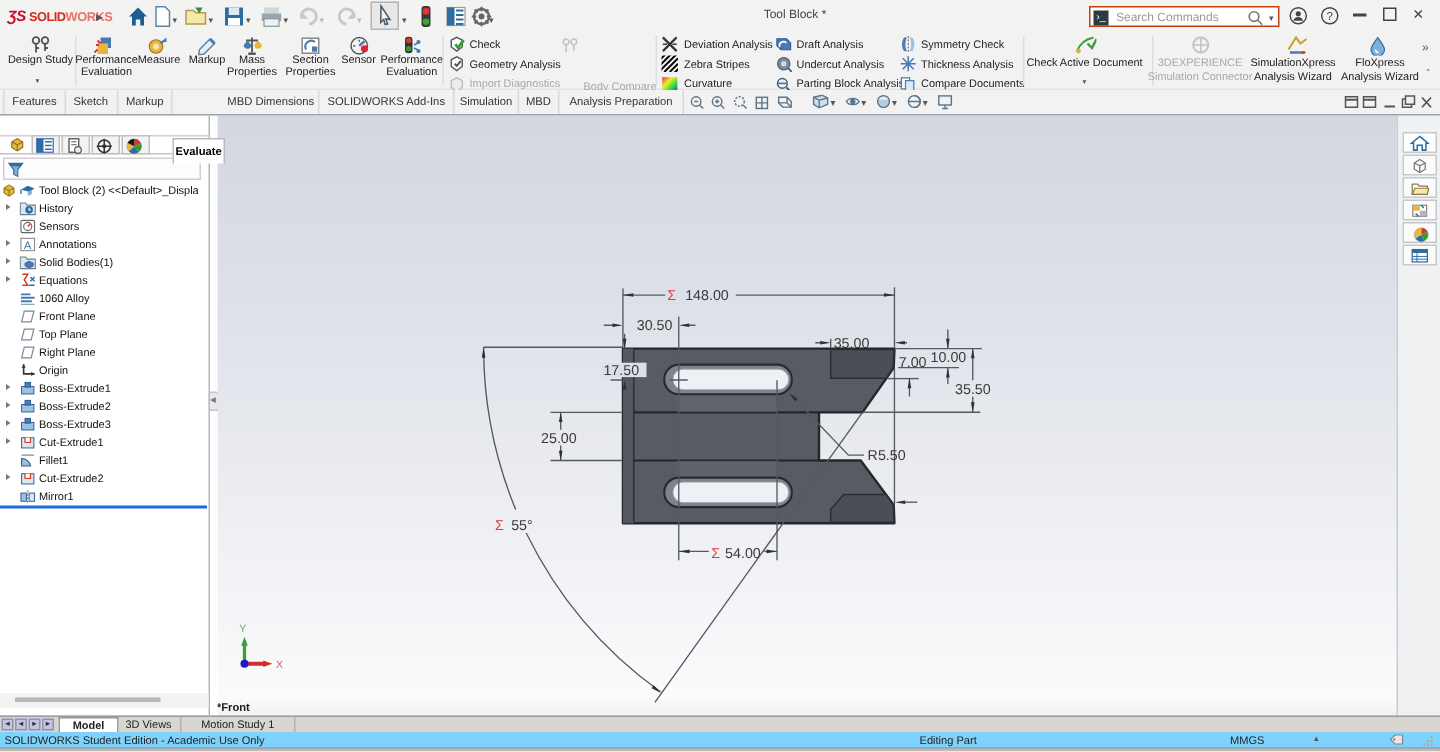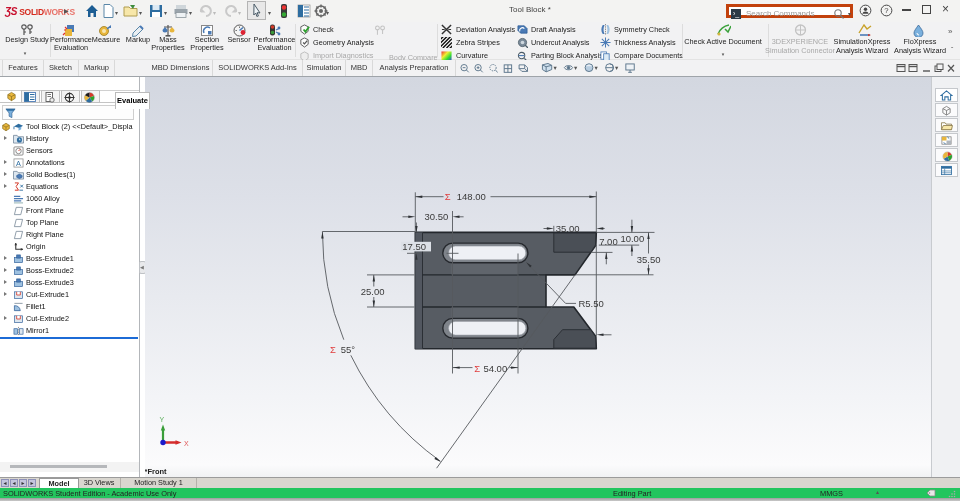--- a/index.html
+++ b/index.html
@@ -6,21 +6,21 @@
   body{width:960px;height:501px;overflow:hidden;position:relative;
        font-family:"Liberation Sans", sans-serif;background:#f2f2f2;}
   .abs{position:absolute;}
   
   #titlebar{left:0;top:0;width:960px;height:22px;background:#f3f3f2;z-index:5;}
   #logo{left:5px;top:6px;font-size:8.5px;font-weight:bold;color:#c8102e;letter-spacing:-0.3px;}
   #logo .ds{font-style:italic;font-weight:bold;}
   #title{left:480px;top:5px;width:100px;text-align:center;font-size:8px;color:#444;}
   .tbi{position:absolute;top:3px;width:16px;height:16px;}
   .caret{position:absolute;top:9px;font-size:6px;color:#555;}
-  #searchbox{left:726px;top:4px;width:127px;height:14px;background:#fff;border:3px solid #c2410c;box-sizing:border-box;}
+  #searchbox{left:726px;top:4px;width:127px;height:14px;background:#fff;border:1px solid #c2410c;box-sizing:border-box;}
   
   #ribbon{left:0;top:22px;width:960px;height:38px;background:#f2f2f3;z-index:5;border-bottom:1px solid #e3e3e3;box-sizing:border-box;}
   .rlbl{position:absolute;font-size:7.3px;color:#222;text-align:center;white-space:nowrap;}
   .rlbl2{position:absolute;font-size:7.3px;color:#222;white-space:nowrap;}
   .gray{color:#a8a8a8 !important;}
   .rsep{position:absolute;top:2px;height:33px;width:1px;background:#dddddd;}
   
   #tabrow{left:0;top:60px;width:960px;height:17px;background:#f2f2f3;z-index:5;border-bottom:1px solid #9fa4a9;box-sizing:border-box;}
   .rtab{position:absolute;top:0;height:16px;line-height:16px;font-size:7.5px;color:#333;text-align:center;border-right:1px solid #d9d9d9;}
   .rtab.first{border-left:1px solid #d9d9d9;}
@@ -35,21 +35,21 @@
   .ptab{position:absolute;top:13px;height:13px;width:19px;border:1px solid #c0c0c0;background:#f3f3f3;box-sizing:border-box;}
   .trow{position:absolute;left:0;width:139px;height:12px;font-size:7.3px;color:#111;white-space:nowrap;}
   .trow .txt{position:absolute;left:26px;top:1px;}
   .exp{position:absolute;left:4px;top:3px;width:0;height:0;border-top:2.8px solid transparent;border-bottom:2.8px solid transparent;border-left:3.5px solid #777;}
   
   #rpane{left:931px;top:77px;width:29px;height:400px;background:#f0f1f3;border-left:1px solid #c8cbcf;box-sizing:border-box;z-index:3;}
   .rbtn{position:absolute;left:3px;width:23px;height:14px;border:1px solid #c5c8cc;background:#fbfbfc;box-sizing:border-box;}
   
   #doctabs{left:0;top:477px;width:960px;height:11px;background:#d9d6cf;border-top:1px solid #9b9b9b;box-sizing:border-box;z-index:5;}
   .dtab{position:absolute;top:0;height:10px;line-height:10px;font-size:7.3px;text-align:center;color:#222;border-right:1px solid #b4b1aa;}
-  #statusbar{left:0;top:488px;width:960px;height:10px;background:#22c55e;z-index:5;font-size:7.4px;color:#222;}
+  #statusbar{left:0;top:488px;width:960px;height:10px;background:#7dd3fc;z-index:5;font-size:7.4px;color:#222;}
   #bstrip{left:0;top:498px;width:960px;height:3px;background:linear-gradient(180deg,#9d9d9d,#c9c9c9);z-index:5;}
 </style>
 </head>
 <body>
 <div class="abs" id="vp"></div>
 <svg class="abs" id="draw" width="960" height="501" viewBox="0 0 960 501">
 
   <path d="M415.3,232.4 L596.3,232.4 L595.8,245.2 L575.0,274.9 L546.0,274.9 L546.0,307.0 L573.8,307.0 L595.8,336.6 L596.3,348.8 L415.3,348.8 Z" fill="#575c63" stroke="#23272c" stroke-width="1.6" stroke-linejoin="round"></path>
   <rect x="415.3" y="232.4" width="7.2" height="116.4" fill="#525760"></rect>
   <path d="M422.5,233 L422.5,348.2" stroke="#2b2f35" stroke-width="1"></path>

